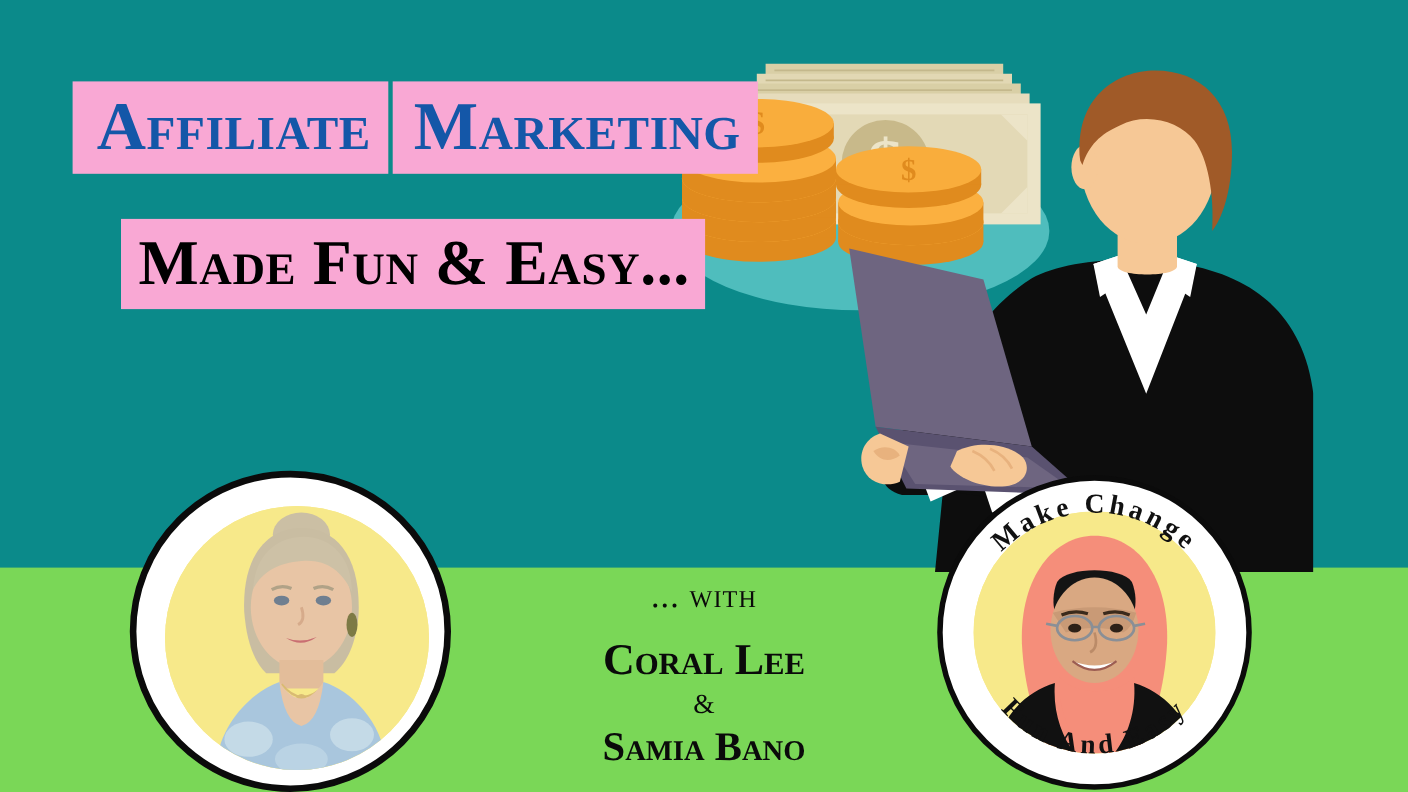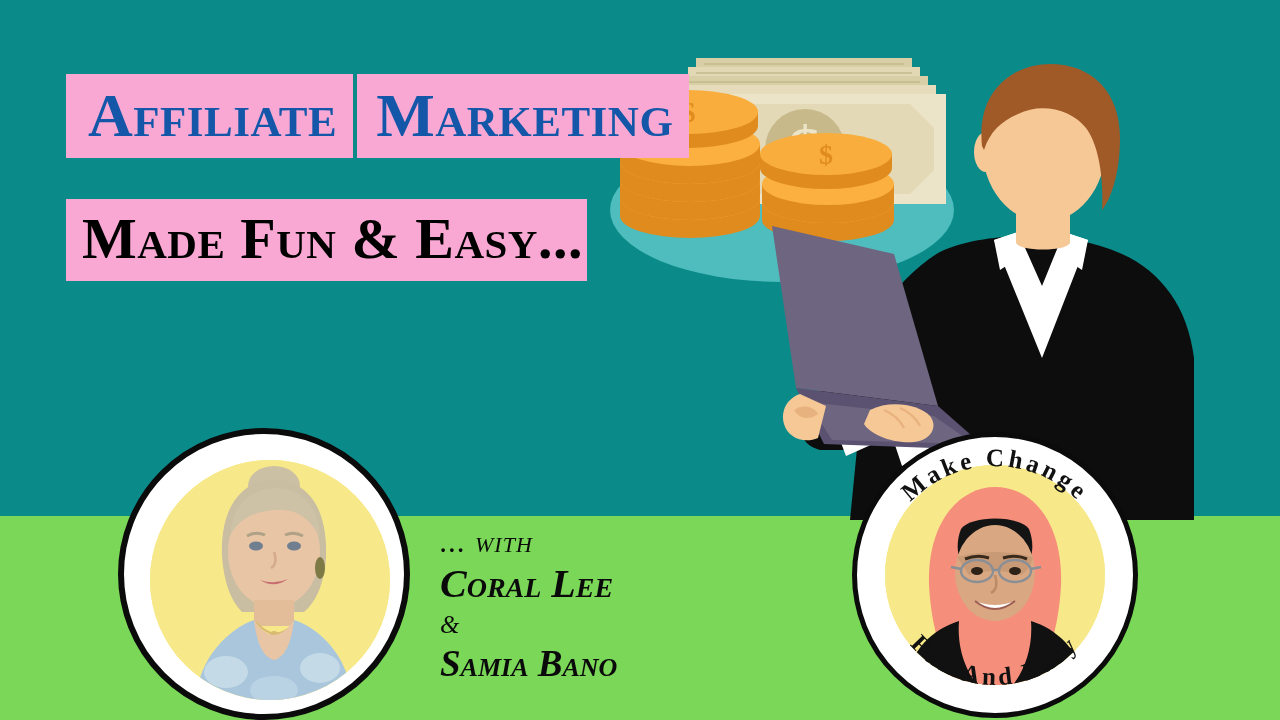--- a/index.html
+++ b/index.html
@@ -54,21 +54,22 @@
     margin-bottom: 41px;
   }
   .t2 {
     font-size: 62px;
     padding: 10px 16px 12px 19px;
     margin-bottom: 37px;
   }
   .t3 {
     font-size: 58px;
     color: #000000;
-    padding: 11px 4px 13px 16px;
+    padding: 11px 14px 13px 16px;
+    margin-left: 44px;
   }
 
   
   .money {
     position: absolute;
     left: 592px;
     top: 12px;
     width: 370px;
     height: 275px;
   }
@@ -146,35 +147,35 @@
     fill: #111111;
     letter-spacing: 3.6px;
   }
 
   
   .credits {
     position: absolute;
     left: 440px;
     top: 524px;
     width: 400px;
+    text-align: center;
     color: #0a0a0a;
-    font-style: italic;
   }
   .cr-with {
     font-size: 31px;
     letter-spacing: 1px;
     font-variant: small-caps;
     line-height: 1.15;
   }
   .cr-name1 {
     font-size: 40px;
     font-weight: 700;
     font-variant: small-caps;
     line-height: 1.15;
-    margin-top: 1px;
+    margin-top: 17px;
   }
   .cr-amp {
     font-size: 25px;
     line-height: 1.25;
     margin-top: 2px;
   }
   .cr-name2 {
     font-size: 37px;
     font-weight: 700;
     font-variant: small-caps;

